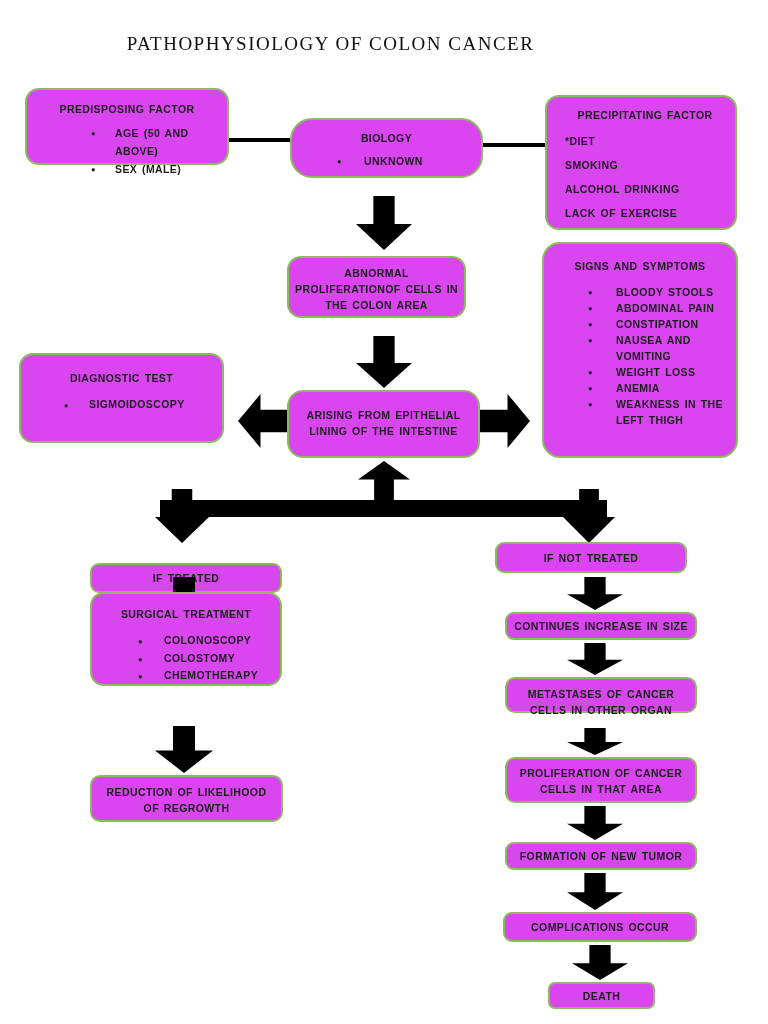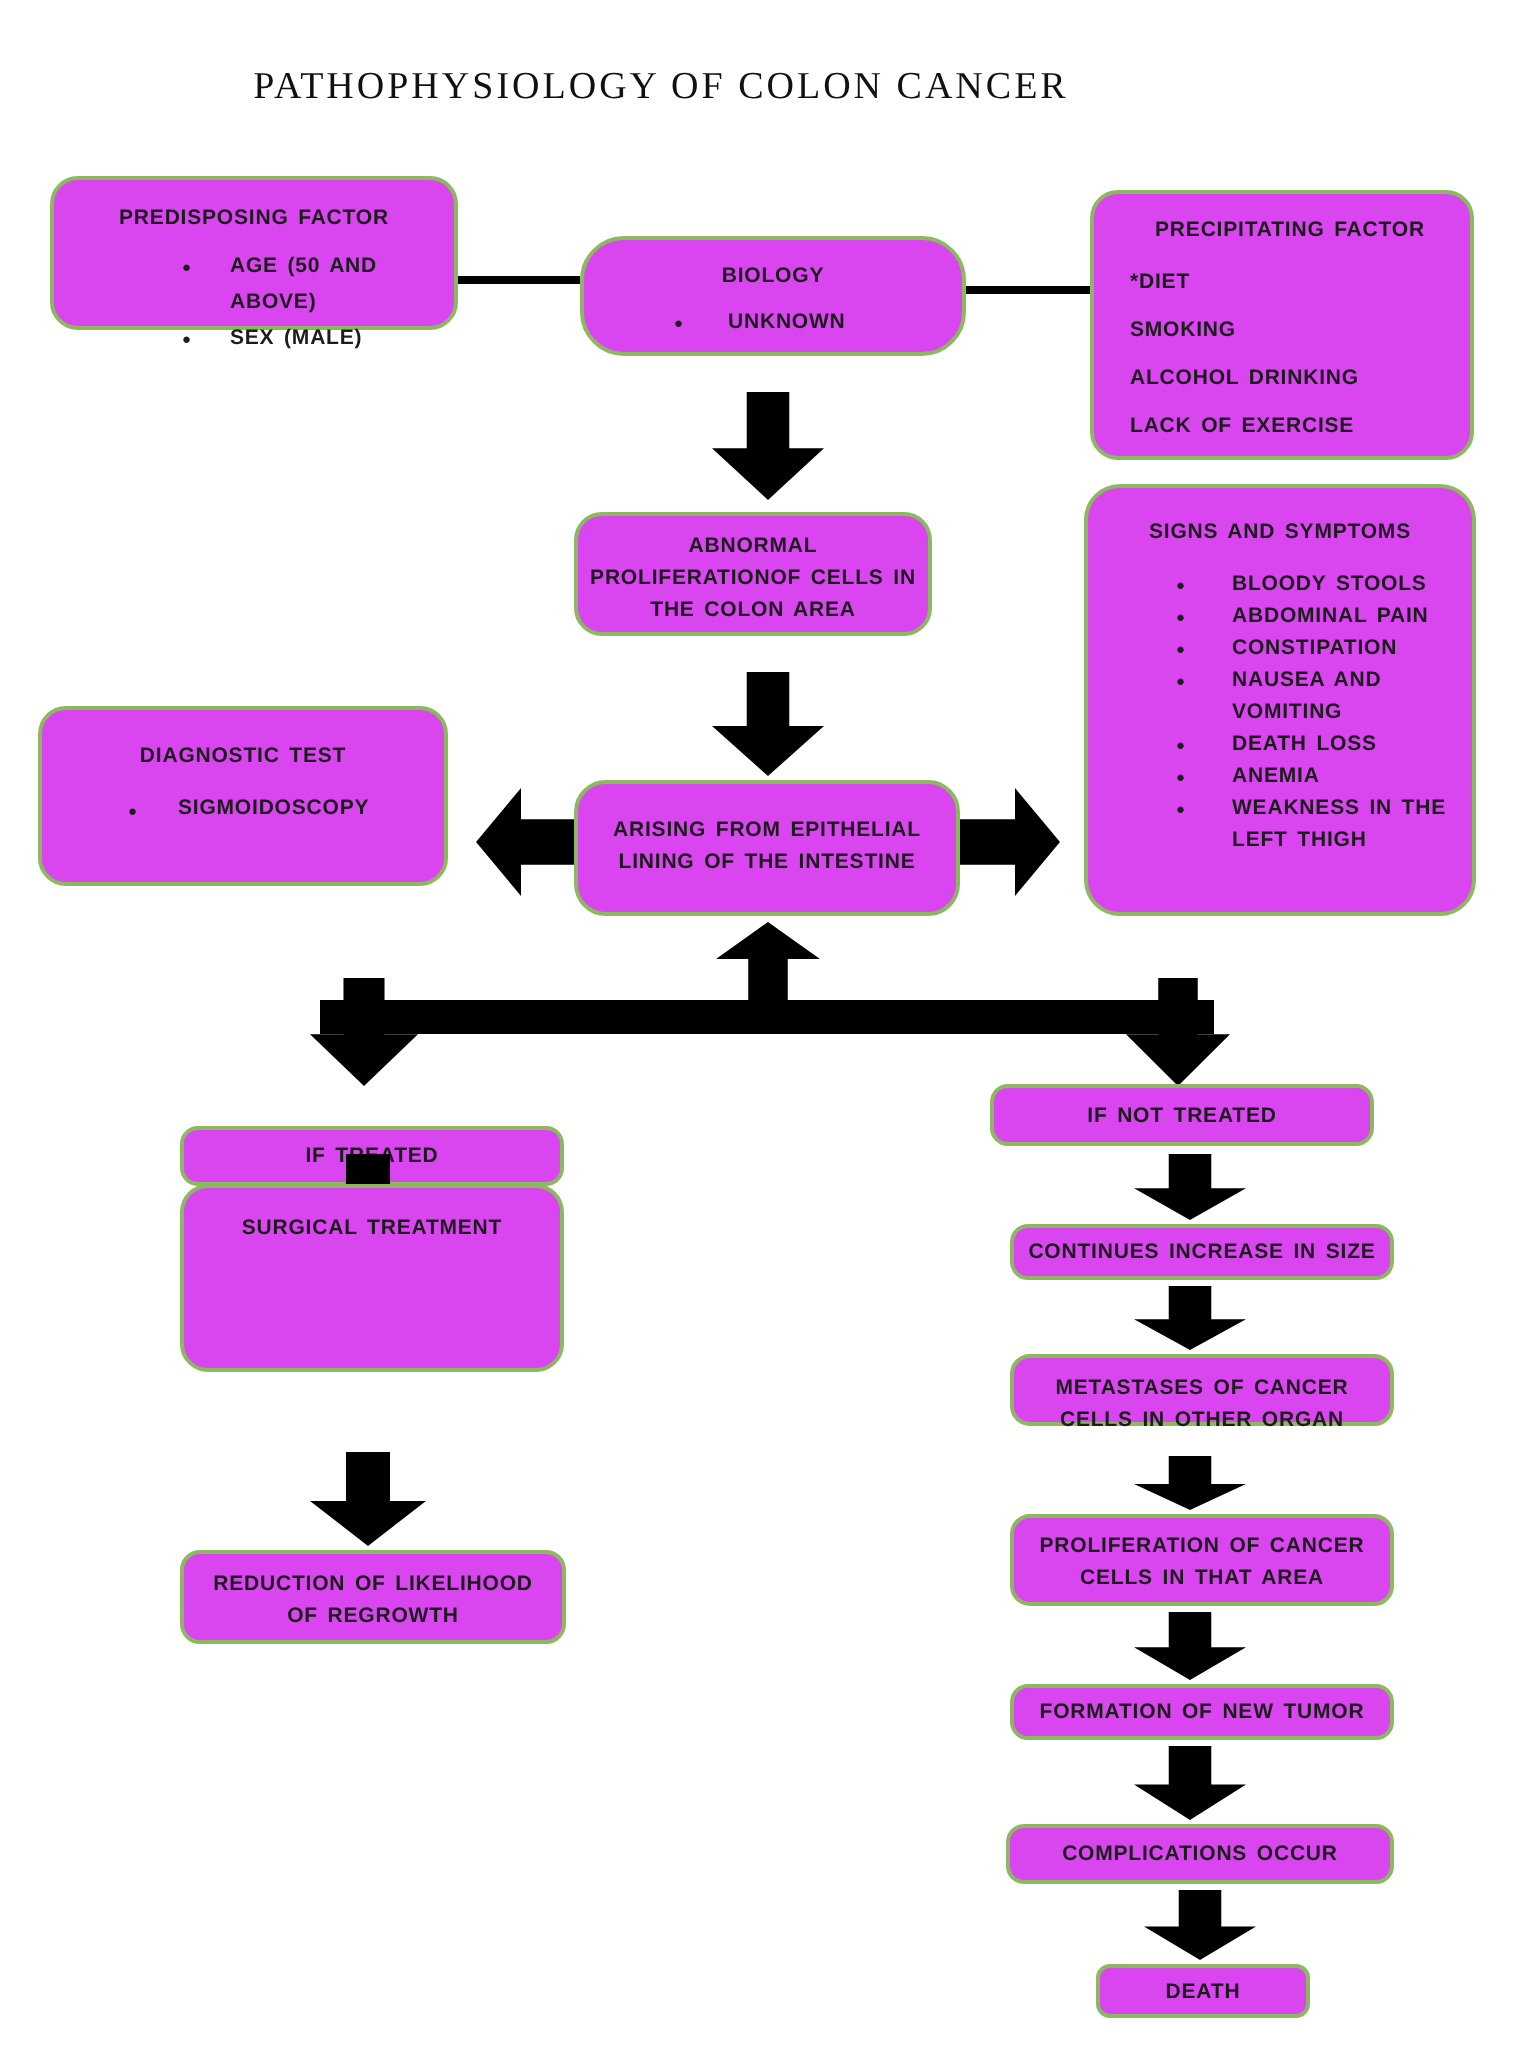--- a/index.html
+++ b/index.html
@@ -150,21 +150,21 @@
   </div>
 
   <div class="gbox" id="signs">
     <div class="hd">SIGNS AND SYMPTOMS</div>
     <ul>
         <li>BLOODY STOOLS</li>
         <li>ABDOMINAL PAIN</li>
         <li>CONSTIPATION</li>
         <li>NAUSEA AND
 VOMITING</li>
-        <li>DEATH LOSS</li>
+        <li>WEIGHT LOSS</li>
         <li>ANEMIA</li>
         <li>WEAKNESS IN THE
 LEFT THIGH</li>
       </ul>
   </div>
 
   <div class="arr down" id="a-abn-ari"></div>
 
   <div class="gbox" id="diagnostic">
     <div class="hd">DIAGNOSTIC TEST</div>
@@ -188,20 +188,25 @@
   <div class="arr down" id="a-bar-dr"></div>
 
   <div class="gbox slim" id="if-treated">
     <span>IF TREATED</span>
   </div>
 
   <div class="arr down" id="a-t1"></div>
 
   <div class="gbox" id="surgical">
     <div class="hd">SURGICAL TREATMENT</div>
+    <ul>
+        <li>COLONOSCOPY</li>
+        <li>COLOSTOMY</li>
+        <li>CHEMOTHERAPY</li>
+      </ul>
   </div>
 
   <div class="arr down" id="a-t2"></div>
 
   <div class="gbox slim" id="if-not-treated">
     <span>IF NOT TREATED</span>
   </div>
 
   <div class="gbox" id="reduction">
     <div class="ctr">REDUCTION OF LIKELIHOOD

